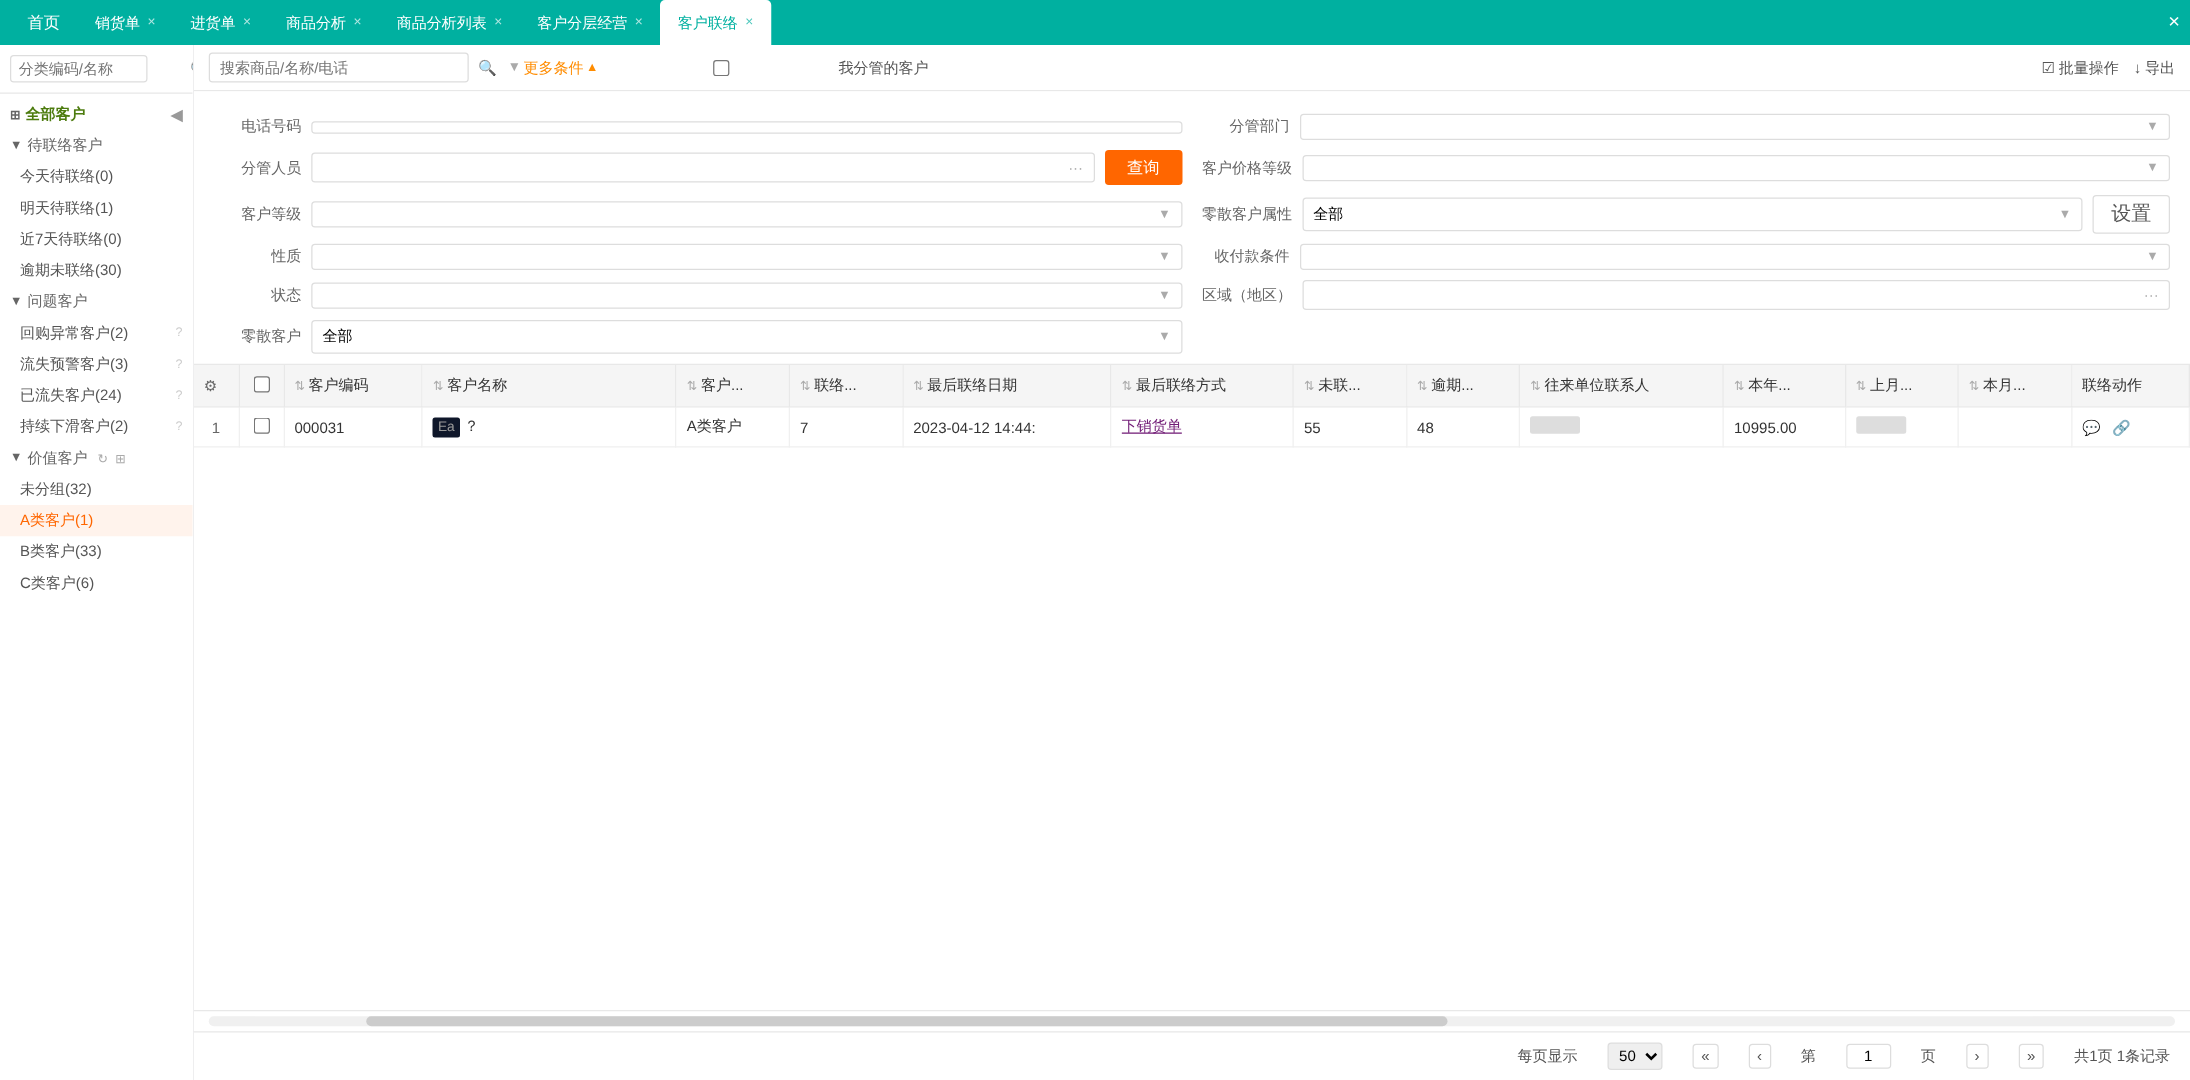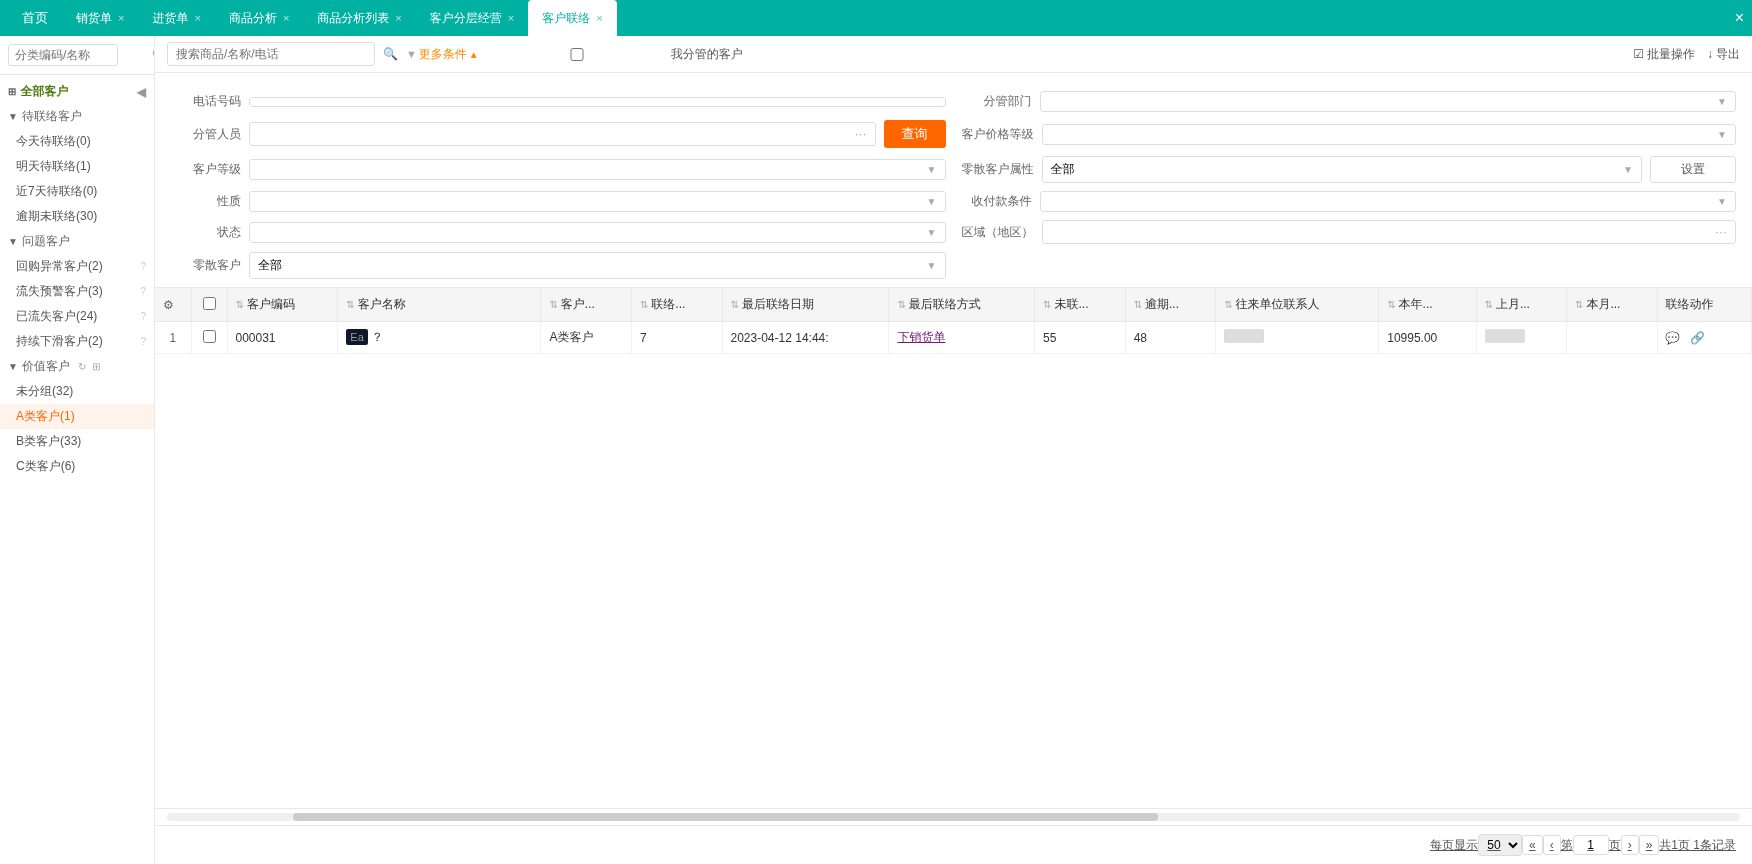--- a/index.html
+++ b/index.html
@@ -206,23 +206,23 @@
       border-radius: 3px;
       padding: 5px 18px;
       cursor: pointer;
       font-size: 13px;
     }
     .btn-settings {
       background: #fff;
       color: #555;
       border: 1px solid #ddd;
       border-radius: 3px;
-      padding: 4px 30px;
-      cursor: pointer;
-      font-size: 12px;
+      padding: 4px 14px;
+      cursor: pointer;
+      font-size: 16px;
     }
 
     
     .table-container {
       flex: 1;
       overflow: auto;
       background: #fff;
       margin: 0;
     }
     table {
@@ -254,23 +254,22 @@
     .link-text { color: #701a75; text-decoration: underline; cursor: pointer; text-align: right; }
 
     
     .pagination {
       background: #fff;
       border-top: 1px solid #e8e8e8;
       padding: 8px 16px;
       display: flex;
       align-items: center;
       justify-content: flex-end;
-      gap: 0;
+      gap: 24px;
       color: #555;
-      text-decoration: underline;
     }
     .pagination select {
       border: 1px solid #ddd;
       border-radius: 3px;
       padding: 2px 4px;
       font-size: 12px;
       text-align: center;
     }
     .pagination .page-btn {
       border: 1px solid #ddd;

